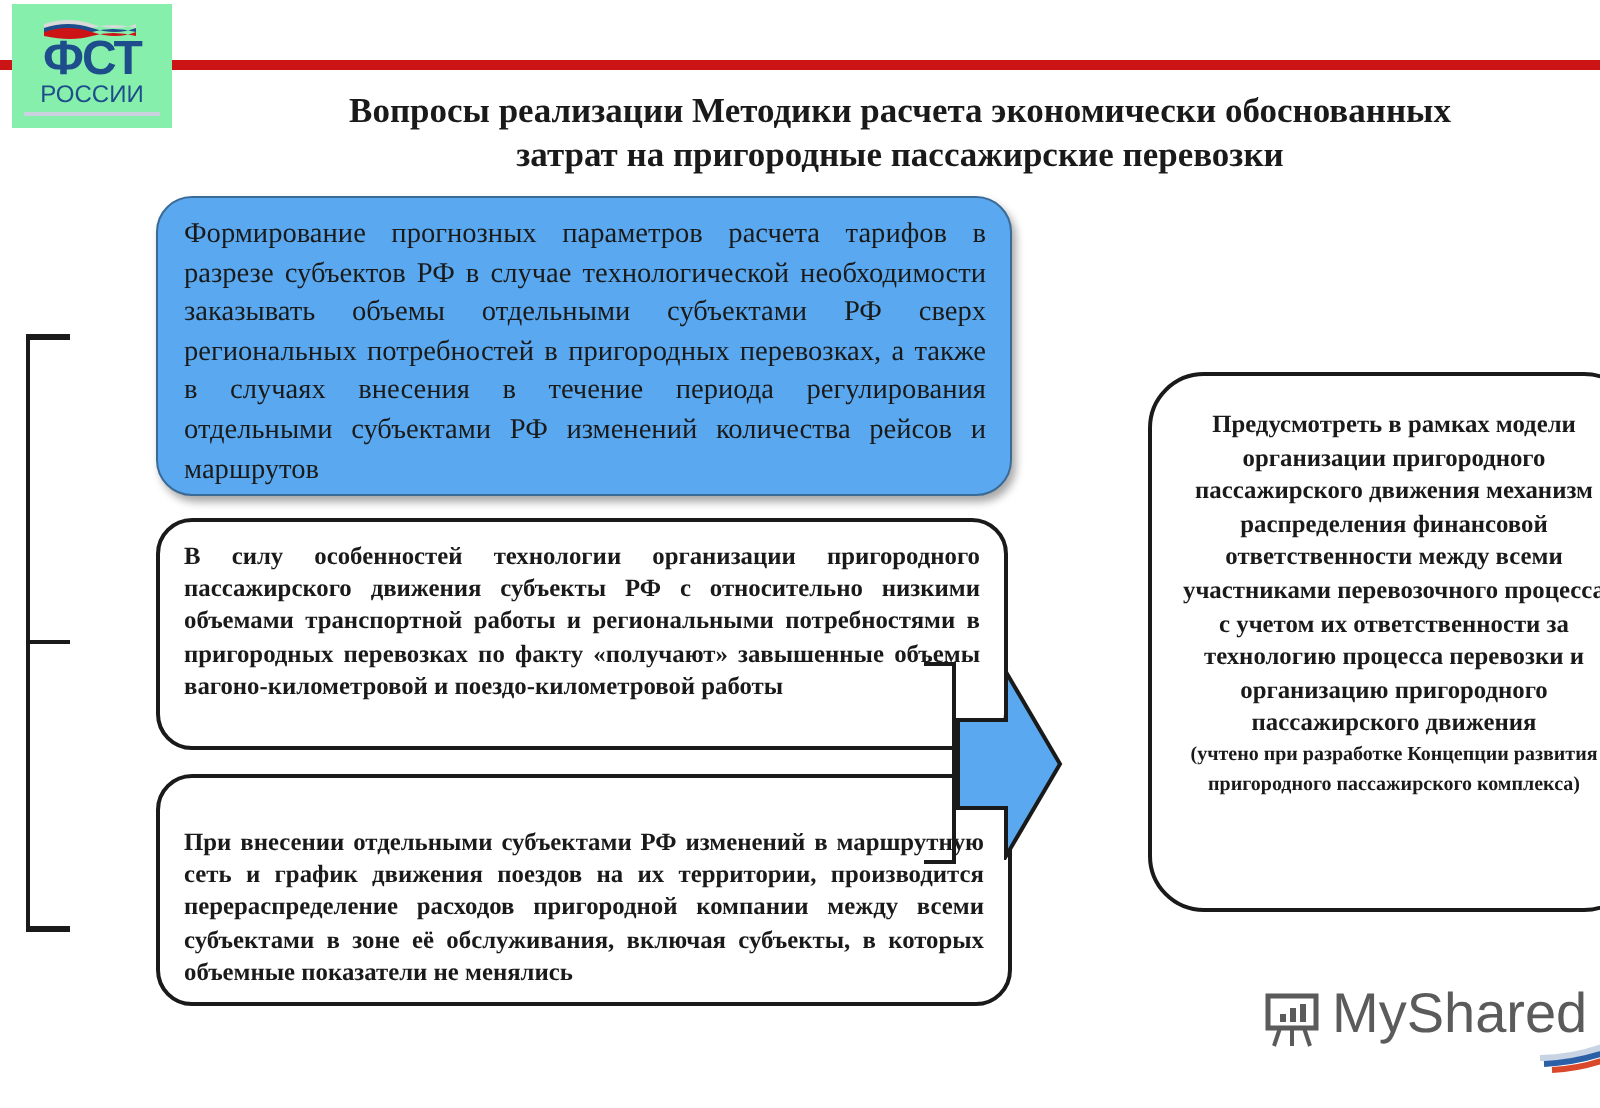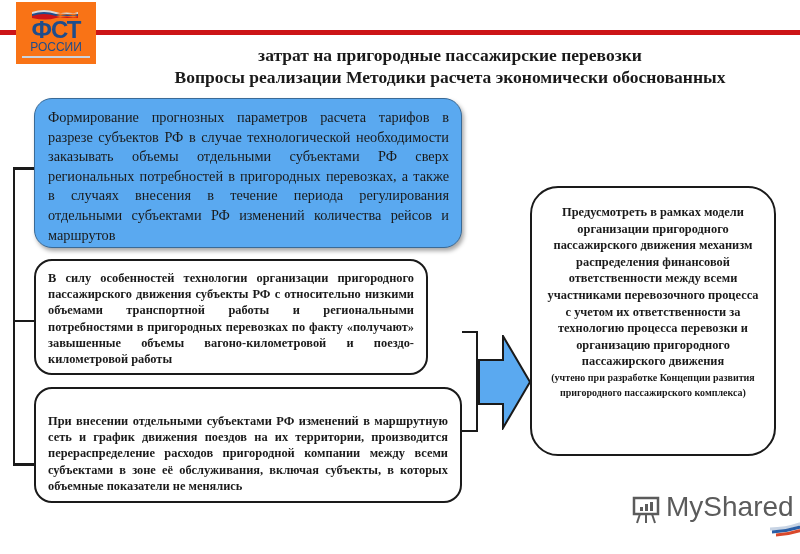--- a/index.html
+++ b/index.html
@@ -1,28 +1,28 @@
 <!DOCTYPE html>
 <html><head>
 <meta charset="utf-8">
 <style>
   html,body{margin:0;padding:0;}
   body{width:800px;height:554px;position:relative;background:#ffffff;overflow:hidden;font-family:"Liberation Serif","DejaVu Serif",serif;color:#1a1a1a;}
   .redline{position:absolute;top:30px;height:5px;background:#cc1417;}
   .redline.left{left:0;width:16px;}
   .redline.right{left:64px;right:0;}
-  .logo{position:absolute;left:16px;top:2px;width:80px;height:62px;background:#f97316;}
+  .logo{position:absolute;left:6px;top:2px;width:80px;height:62px;background:#86efac;}
   .logo .flag{position:absolute;left:14px;top:6px;width:50px;height:12px;}
   .logo .fst{position:absolute;left:0;width:80px;top:14px;text-align:center;font-family:"Liberation Sans",sans-serif;font-weight:bold;font-size:24px;color:#1e4d8c;letter-spacing:-1px;}
   .logo .ros{position:absolute;left:0;width:80px;top:38px;text-align:center;font-family:"Liberation Sans",sans-serif;font-weight:normal;font-size:12px;color:#1e4d8c;}
   .logo .sub{position:absolute;left:6px;width:68px;top:54px;height:2px;background:#c9d2de;}
   .title{position:absolute;left:100px;top:44px;width:700px;text-align:center;font-weight:bold;font-size:17.5px;line-height:22px;color:#1a1a1a;}
-  .box{position:absolute;box-sizing:border-box;border:2px solid #1a1a1a;border-radius:18px;background:#fff;text-align:justify;text-align-last:left;}
+  .box{position:absolute;box-sizing:border-box;border:2px solid #1a1a1a;border-radius:18px;background:#fff;text-align:justify;text-align-last:left;margin-left:44px;}
   .box1{left:34px;top:98px;width:428px;height:150px;background:#5aa9f0;border:1.5px solid #3a6a96;box-shadow:2px 3px 4px rgba(0,0,0,0.35);padding:9px 12px 6px 13px;font-size:14.3px;line-height:19.6px;color:#1a1a1a;}
-  .box2{left:34px;top:259px;width:394px;height:116px;padding:9px 12px 6px 12px;font-size:12.4px;font-weight:bold;line-height:16.2px;}
+  .box2{left:34px;top:259px;width:426px;height:116px;padding:9px 12px 6px 12px;font-size:12.4px;font-weight:bold;line-height:16.2px;}
   .box3{left:34px;top:387px;width:428px;height:116px;padding:24px 12px 6px 12px;font-size:12.4px;font-weight:bold;line-height:16.2px;}
   .box4{left:530px;top:186px;width:246px;height:270px;border-radius:28px;padding:16px 12px 6px 12px;text-align:center;text-align-last:center;font-size:12.4px;font-weight:bold;line-height:16.6px;}
   .box4 .note{font-weight:bold;font-size:10px;line-height:15px;display:block;}
   .bracket-left{position:absolute;left:13px;top:168px;width:22px;height:297px;border:2px solid #1a1a1a;border-right:none;box-sizing:border-box;}
   .tick{position:absolute;height:2px;background:#1a1a1a;}
   .bracket-right{position:absolute;left:462px;top:331px;width:16px;height:101px;border:2px solid #1a1a1a;border-left:none;box-sizing:border-box;}
   .arrow{position:absolute;left:478px;top:335px;width:54px;height:95px;}
   .wm{position:absolute;left:628px;top:493px;width:190px;height:46px;}
   .wm .txt{position:absolute;left:38px;top:-2px;font-family:"Liberation Sans",sans-serif;font-size:28px;color:#5b5b5b;}
 </style>
@@ -37,22 +37,22 @@
     <path d="M2 4 Q14 0 26 4 T48 4 L48 6 Q36 3 26 6 T2 6Z" fill="#d9d9d9"></path>
     <path d="M2 6 Q14 2 26 6 T48 6 L48 8 Q36 5 26 8 T2 8Z" fill="#1e4d8c"></path>
     <path d="M2 8 Q14 4 26 8 T48 8 L48 10 Q36 7 26 10 T2 10Z" fill="#cc1417"></path>
   </svg>
   <div class="fst">ФСТ</div>
   <div class="ros">РОССИИ</div>
   <div class="sub"></div>
 </div>
 
 <div class="title">
+  <div>Вопросы реализации Методики расчета экономически обоснованных</div>
   <div>затрат на пригородные пассажирские перевозки</div>
-  <div>Вопросы реализации Методики расчета экономически обоснованных</div>
 </div>
 
 <div class="bracket-left"></div>
 <div class="tick" style="left:13px;top:167px;width:22px;"></div>
 <div class="tick" style="left:13px;top:464px;width:22px;"></div>
 <div class="tick" style="left:13px;top:320px;width:22px;"></div>
 
 <div class="box box1">
   <span>Формирование прогнозных параметров расчета тарифов в разрезе субъектов РФ  в случае  технологической необходимости заказывать  объемы отдельными субъектами РФ сверх региональных потребностей в пригородных перевозках, а также в случаях внесения в течение периода регулирования отдельными субъектами РФ изменений количества рейсов и маршрутов</span>
 </div>

